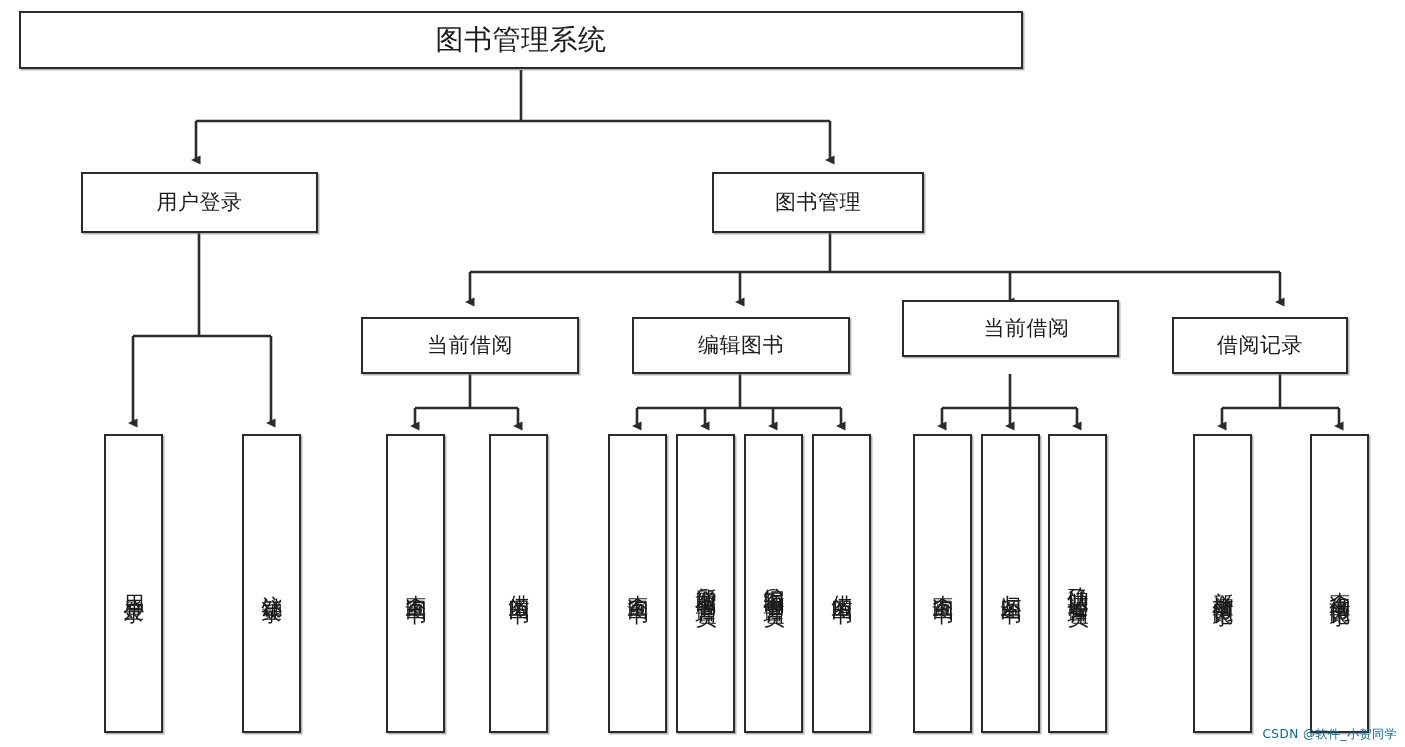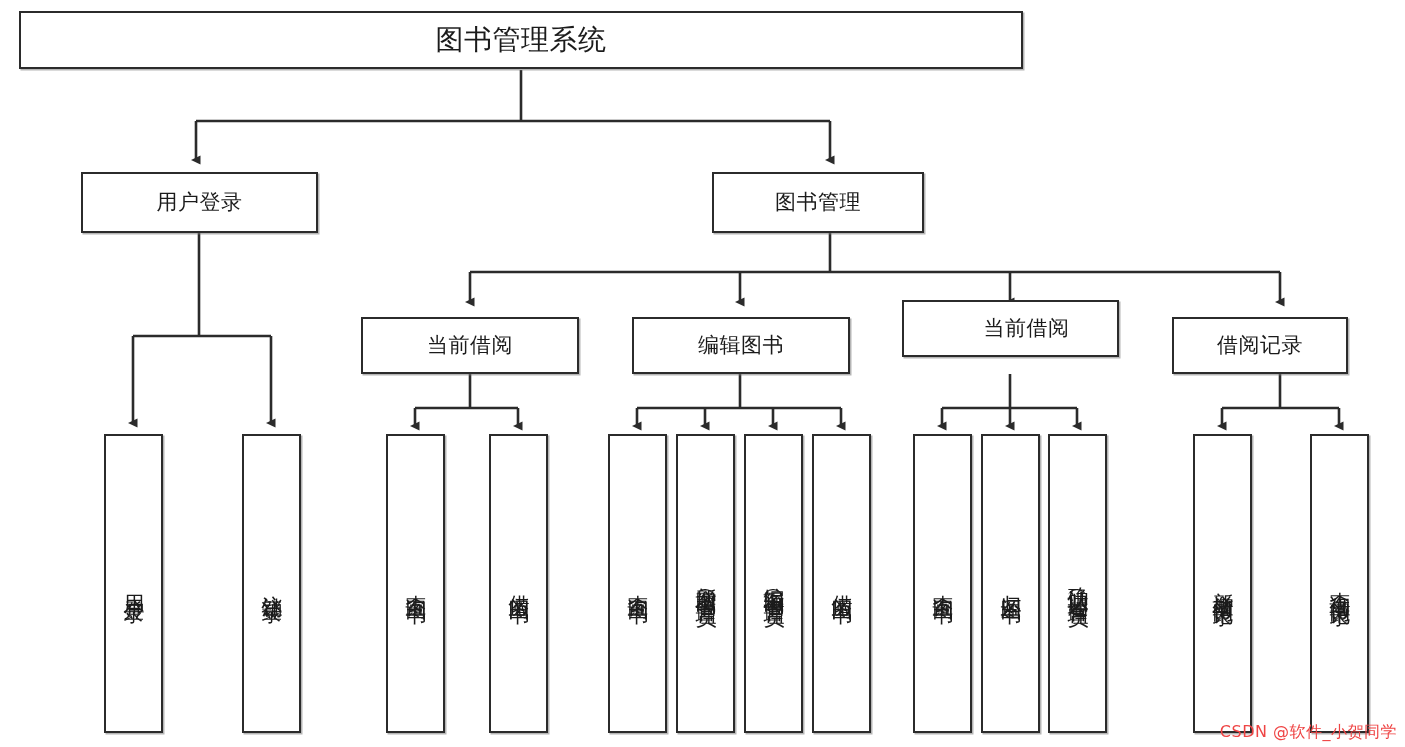--- a/index.html
+++ b/index.html
@@ -51,22 +51,22 @@
     text-orientation: upright;
     letter-spacing: 3px;
     white-space: nowrap;
     font-size: 21px;
   }
   .node.root .label { font-size: 28px; }
   .watermark {
     position: absolute;
     right: 8px;
     bottom: 4px;
-    font-size: 16px;
-    color: #ef4444;
+    font-size: 12px;
+    color: #0369a1;
     letter-spacing: 0.5px;
     z-index: 5;
     white-space: nowrap;
     user-select: none;
   }
 </style>
 </head>
 <body>
 
 <div id="canvas">

